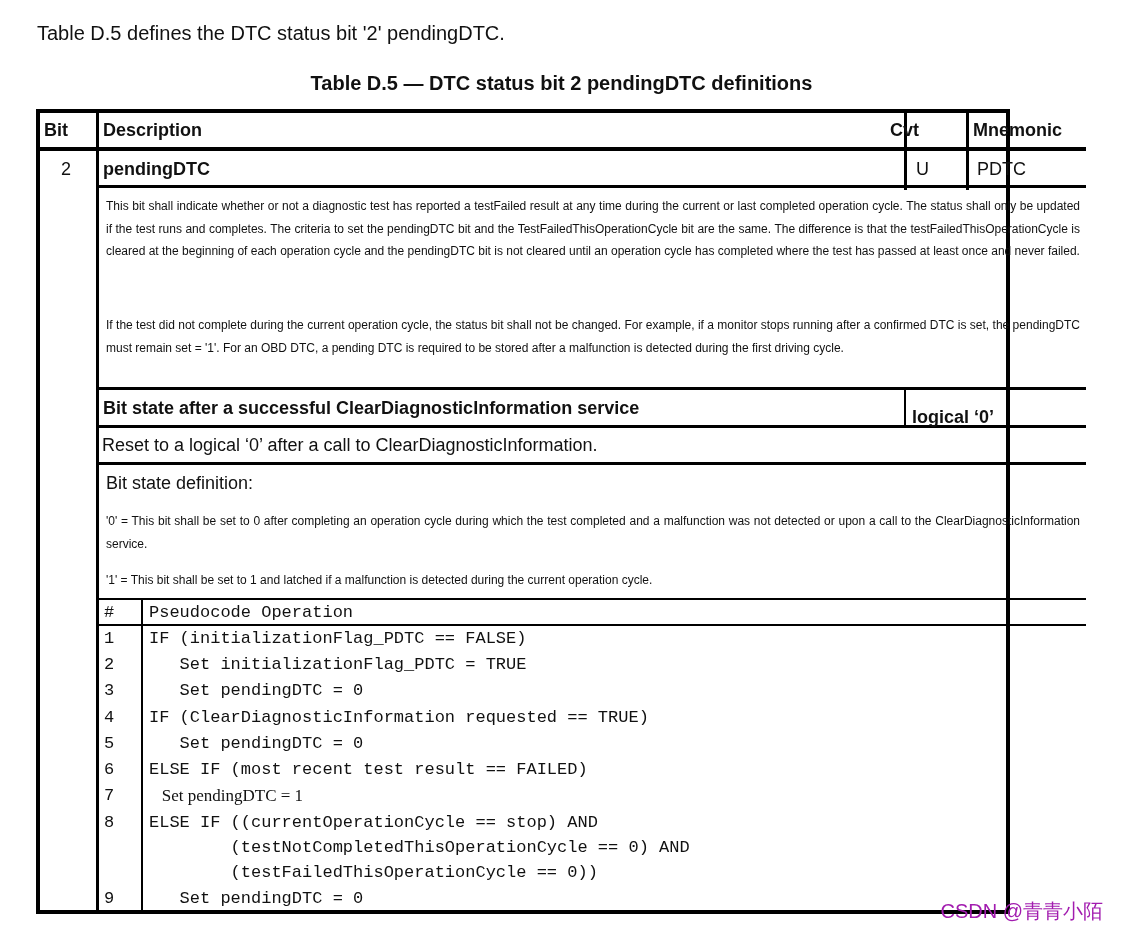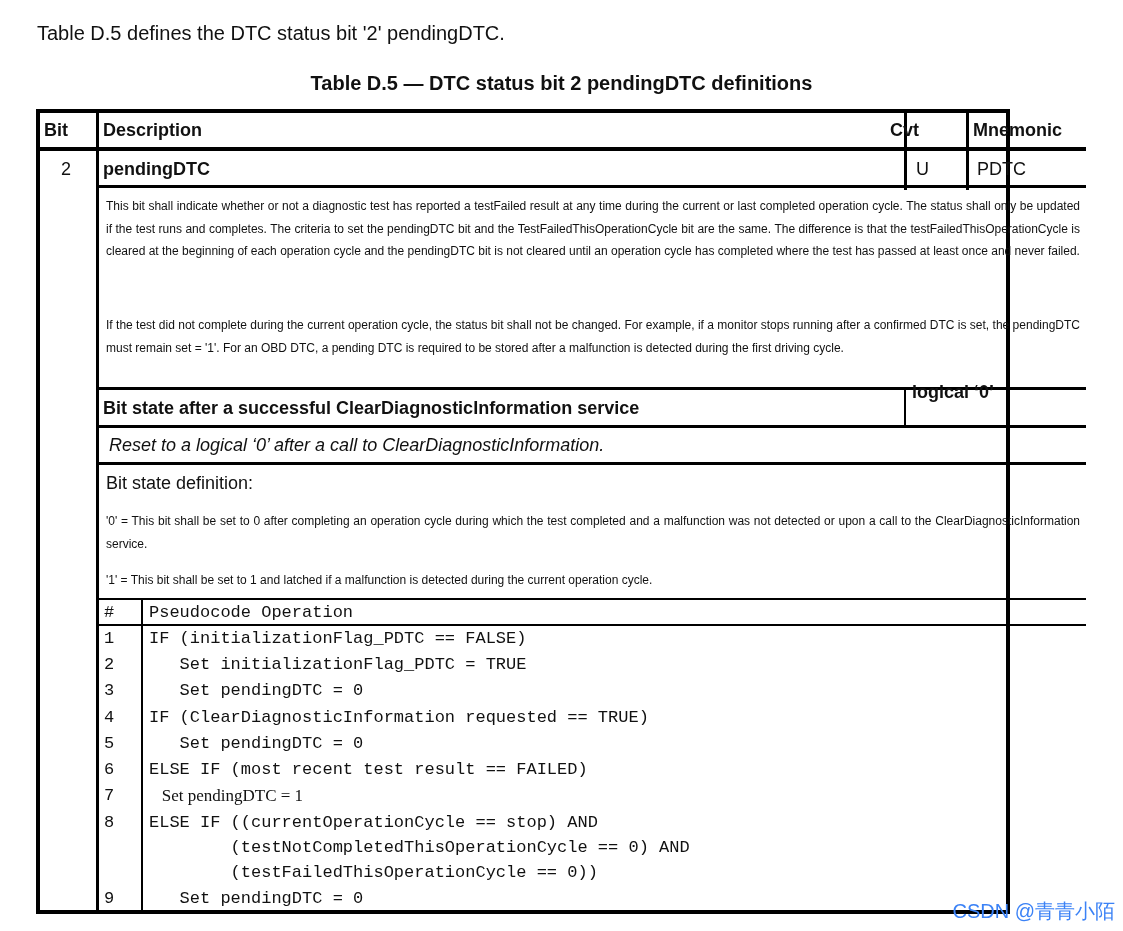--- a/index.html
+++ b/index.html
@@ -25,22 +25,22 @@
   .bold { font-weight: bold; }
   .para {
     position: absolute; font-size: 12px; line-height: 22.5px; text-align: justify;
     text-align-last: left;
   }
   .mono {
     font-family: "Liberation Mono", monospace; font-size: 17px; white-space: pre;
     position: absolute; line-height: 22px;
   }
   .watermark {
-    position: absolute; right: 8px; top: 899px;
-    font-size: 20px; color: #3b82f6; line-height: 24px;
+    position: absolute; right: 20px; top: 899px;
+    font-size: 20px; color: #a21caf; line-height: 24px;
   }
 </style>
 </head>
 <body>
 
 <div class="intro">Table D.5 defines the DTC status bit '2' pendingDTC.</div>
 <div class="caption">Table D.5 — DTC status bit 2 pendingDTC definitions</div>
 
 <div class="tbl">
 
@@ -65,22 +65,22 @@
 
   <div class="cell-text" style="left:21px;top:45px;">2</div>
   <div class="cell-text bold" style="left:63px;top:45px;">pendingDTC</div>
   <div class="cell-text" style="left:876px;top:45px;">U</div>
   <div class="cell-text" style="left:937px;top:45px;">PDTC</div>
 
   <div class="para" style="left:66px;top:82px;width:974px;">This bit shall indicate whether or not a diagnostic test has reported a testFailed result at any time during the current or last completed operation cycle. The status shall only be updated if the test runs and completes. The criteria to set the pendingDTC bit and the TestFailedThisOperationCycle bit are the same. The difference is that the testFailedThisOperationCycle is cleared at the beginning of each operation cycle and the pendingDTC bit is not cleared until an operation cycle has completed where the test has passed at least once and never failed.</div>
   <div class="para" style="left:66px;top:201px;width:974px;">If the test did not complete during the current operation cycle, the status bit shall not be changed. For example, if a monitor stops running after a confirmed DTC is set, the pendingDTC must remain set = '1'. For an OBD DTC, a pending DTC is required to be stored after a malfunction is detected during the first driving cycle.</div>
 
   <div class="cell-text bold" style="left:63px;top:284px;">Bit state after a successful ClearDiagnosticInformation service</div>
-  <div class="cell-text bold" style="left:872px;top:268px;">logical ‘0’</div>
-  <div class="cell-text" style="left:69px;top:321px;font-style:italic;">Reset to a logical ‘0’ after a call to ClearDiagnosticInformation.</div>
+  <div class="cell-text bold" style="left:872px;top:293px;">logical ‘0’</div>
+  <div class="cell-text" style="left:62px;top:321px;">Reset to a logical ‘0’ after a call to ClearDiagnosticInformation.</div>
 
   <div class="cell-text" style="left:66px;top:359px;">Bit state definition:</div>
   <div class="para" style="left:66px;top:397px;width:974px;">'0' = This bit shall be set to 0 after completing an operation cycle during which the test completed and a malfunction was not detected or upon a call to the ClearDiagnosticInformation service.</div>
   <div class="para" style="left:66px;top:456px;width:974px;">'1' = This bit shall be set to 1 and latched if a malfunction is detected during the current operation cycle.</div>
 
   <div class="mono" style="left:64px;top:489px;">#</div>
   <div class="mono" style="left:109px;top:489px;">Pseudocode Operation</div>
 
   <div class="mono" style="left:64px;top:515px;">1</div>
   <div class="mono" style="left:109px;top:515px;text-align:center;">IF (initializationFlag_PDTC == FALSE)</div>

